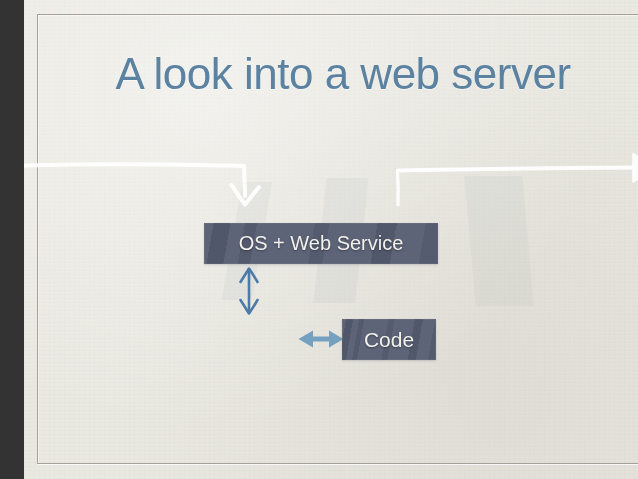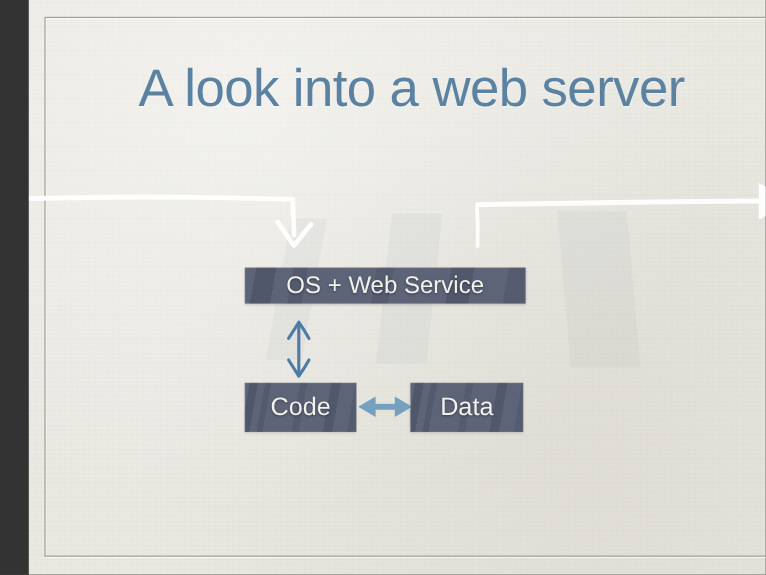--- a/index.html
+++ b/index.html
@@ -71,21 +71,21 @@
       rgba(12,18,38,.15) 72% 80%,
       rgba(12,18,38,0) 80% 92%,
       rgba(12,18,38,.10) 92% 100%);
     pointer-events:none;
   }
   .box span{
     position:relative;
     color:#f2f1ec;
     text-shadow:0 1px 2px rgba(10,15,30,.45);
   }
-  .box.os  {left:180px;top:223px;width:234px;height:30px;}
+  .box.os  {left:180px;top:223px;width:234px;height:41px;}
   .box.code{left:180px;top:319px;width:93px;height:41px;}
   .box.data{left:318px;top:319px;width:94px;height:41px;}
   .box.os span{font-size:20px;}
   .box.code span,.box.data span{font-size:21px;}
 </style>
 </head>
 <body>
 
 <div class="slide">
 
@@ -123,21 +123,18 @@
       <path d="M 284 339 L 310 339" stroke="#76a0bf" stroke-width="5" stroke-linecap="butt"></path>
       <path d="M 289 330.5 L 274.5 339 L 289 347.5 Z" fill="#76a0bf"></path>
       <path d="M 305 330.5 L 319.5 339 L 305 347.5 Z" fill="#76a0bf"></path>
     </g>
   </svg>
 
   <div class="box os">
     <span>OS + Web Service</span>
   </div>
 
-  <div class="box code">
-    <span>Code</span>
-  </div>
 
   <div class="box data">
-    <span>Data</span>
+    <span>Code</span>
   </div>
 
 </div>
 
 </body></html>

